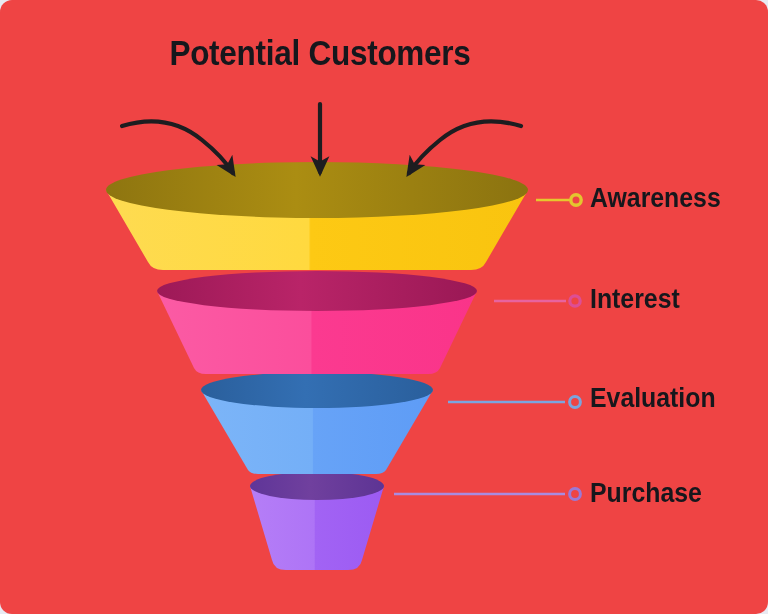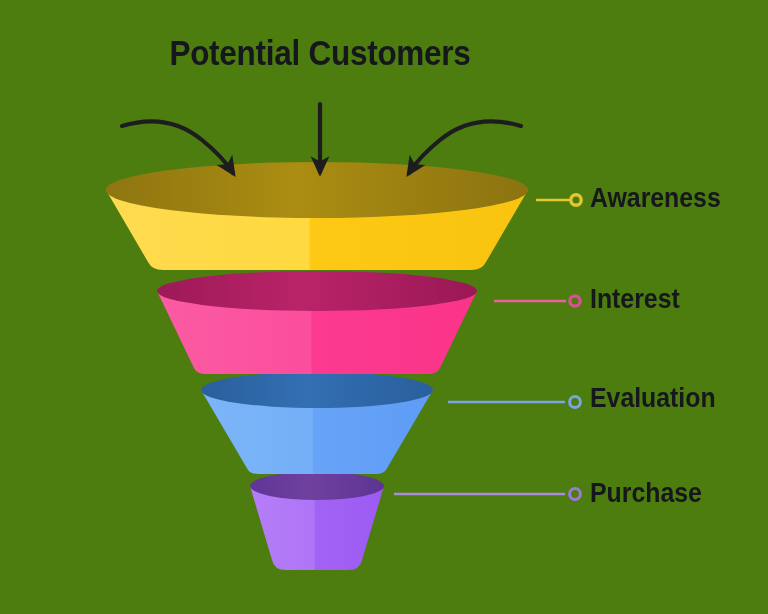--- a/index.html
+++ b/index.html
@@ -49,21 +49,21 @@
     transform-origin: left center;
   }
   #label-awareness  { left: 590px; top: 183px; }
   #label-interest   { left: 590px; top: 284px; }
   #label-evaluation { left: 590px; top: 383px; }
   #label-purchase   { left: 590px; top: 478px; }
 </style>
 </head>
 <body style="background: rgb(232, 234, 242);">
 
-<div id="canvas" style="background: #4d7c0f;">
+<div id="canvas" style="background: #ef4444; border-radius: 12px;">
 
   <div id="page-title">Potential Customers</div>
 
   <svg id="funnel-svg" width="768" height="614" viewBox="0 0 768 614">
     <defs>
 
       <linearGradient id="grad-rim-0" x1="0" y1="0" x2="1" y2="0">
         <stop offset="0%" stop-color="#8e7510"></stop>
         <stop offset="45%" stop-color="#ab8d12"></stop>
         <stop offset="100%" stop-color="#8b7310"></stop>

